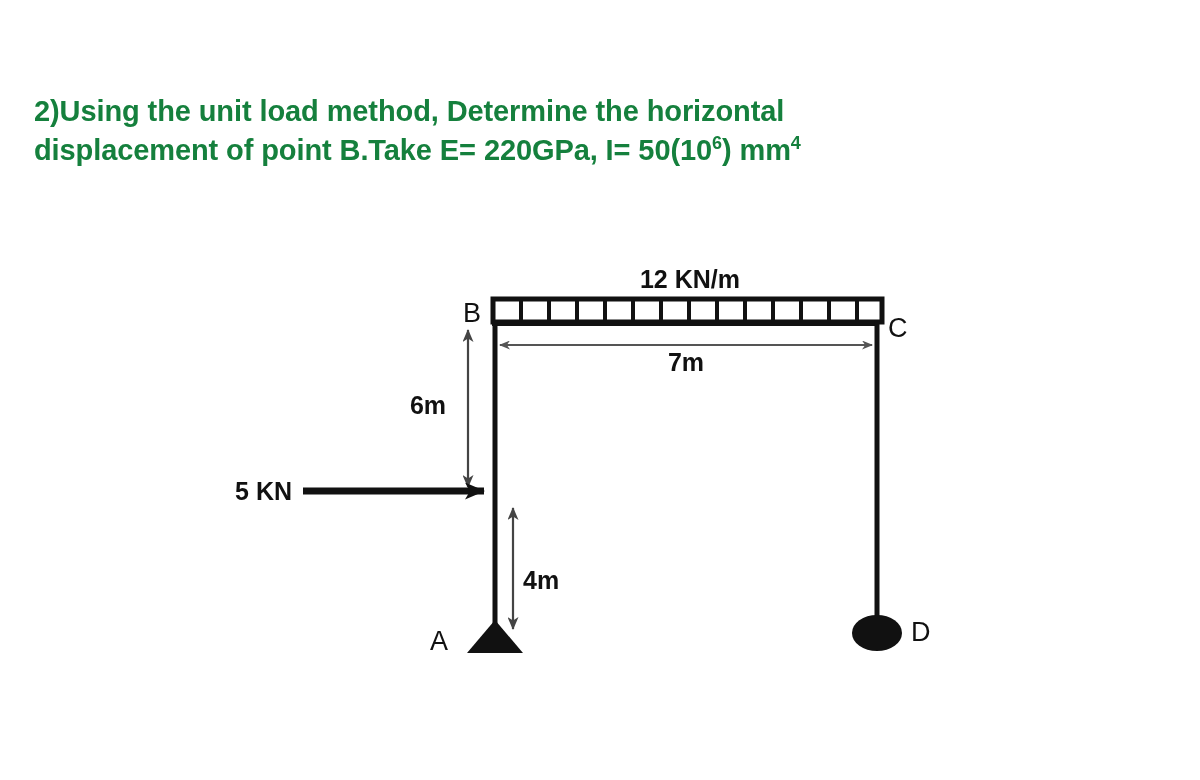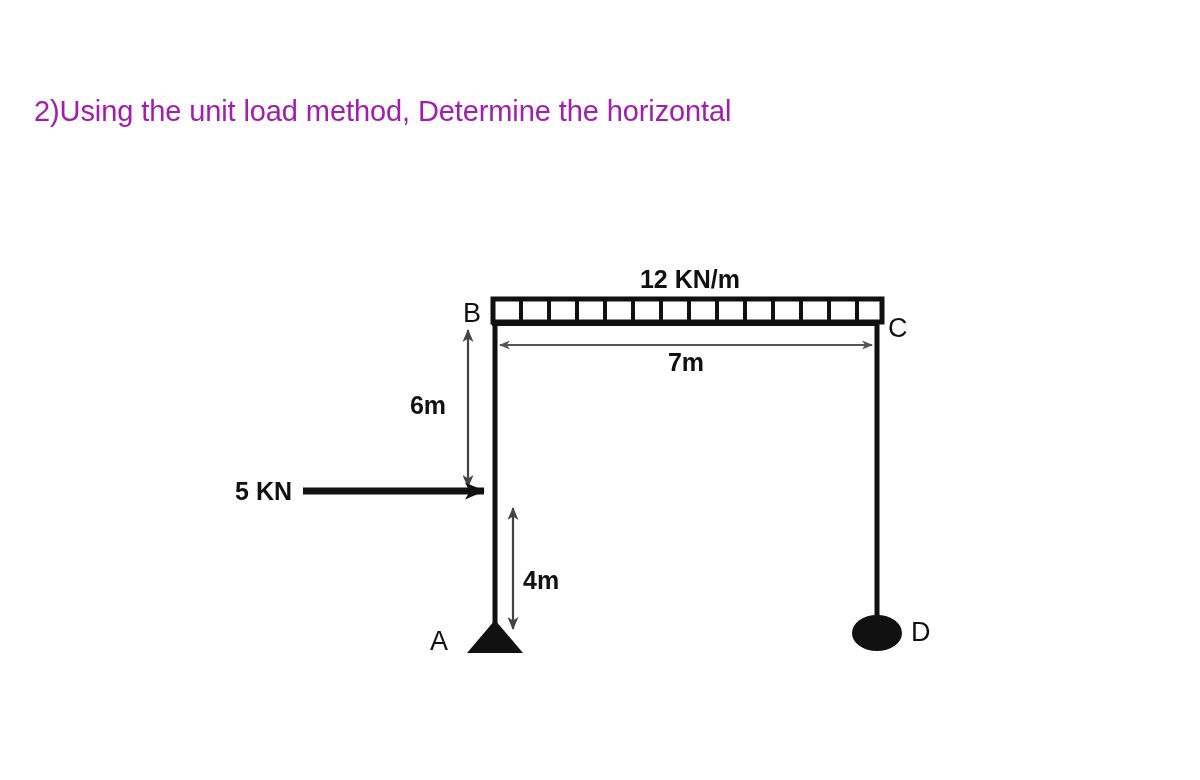--- a/index.html
+++ b/index.html
@@ -20,23 +20,24 @@
   #problem-statement {
     position: absolute;
     left: 34px;
     top: 92px;
     width: 1090px;
   }
   #problem-statement .line {
     font-family: "Liberation Sans", sans-serif;
     font-size: 29px;
     line-height: 39px;
-    color: #a21caf;
+    color: #15803d;
     white-space: pre;
     letter-spacing: -0.1px;
+    font-weight: bold;
   }
   .sup {
     font-size: 18px;
     vertical-align: super;
     line-height: 0;
   }
 
   
   #diagram {
     position: absolute;
@@ -53,20 +54,21 @@
     fill: #111111;
   }
 </style>
 </head>
 <body>
 
 <div id="page">
 
   <div id="problem-statement">
     <div class="line">2)Using the unit load method, Determine the horizontal</div>
+    <div class="line"><span>displacement of point B.Take E= 220GPa, I= 50(10</span><span class="sup">6</span><span>) mm</span><span class="sup">4</span></div>
   </div>
 
   <div id="diagram">
     <svg width="1200" height="780" viewBox="0 0 1200 780" xmlns="http://www.w3.org/2000/svg">
 
       <defs>
         <marker id="arrThin" markerWidth="11" markerHeight="9" refX="10" refY="4.5" orient="auto" markerUnits="userSpaceOnUse">
           <path d="M0,0 L11,4.5 L0,9 L3.2,4.5 Z" fill="#555555"></path>
         </marker>
         <marker id="arrThinStart" markerWidth="11" markerHeight="9" refX="1" refY="4.5" orient="auto" markerUnits="userSpaceOnUse">

